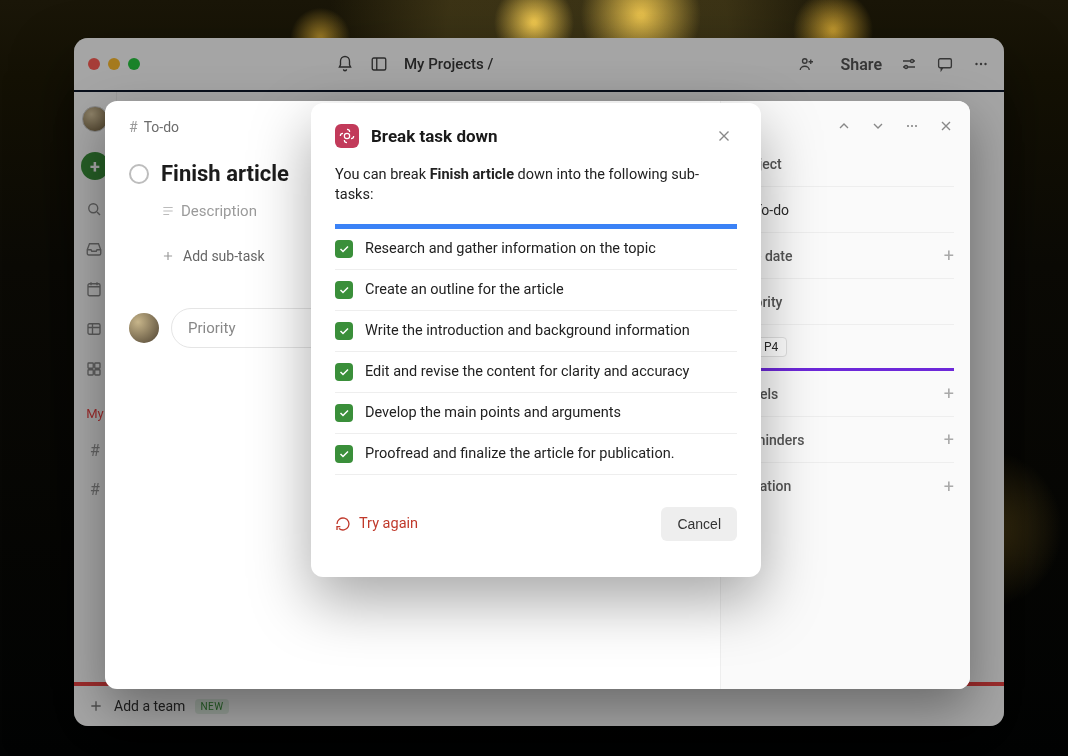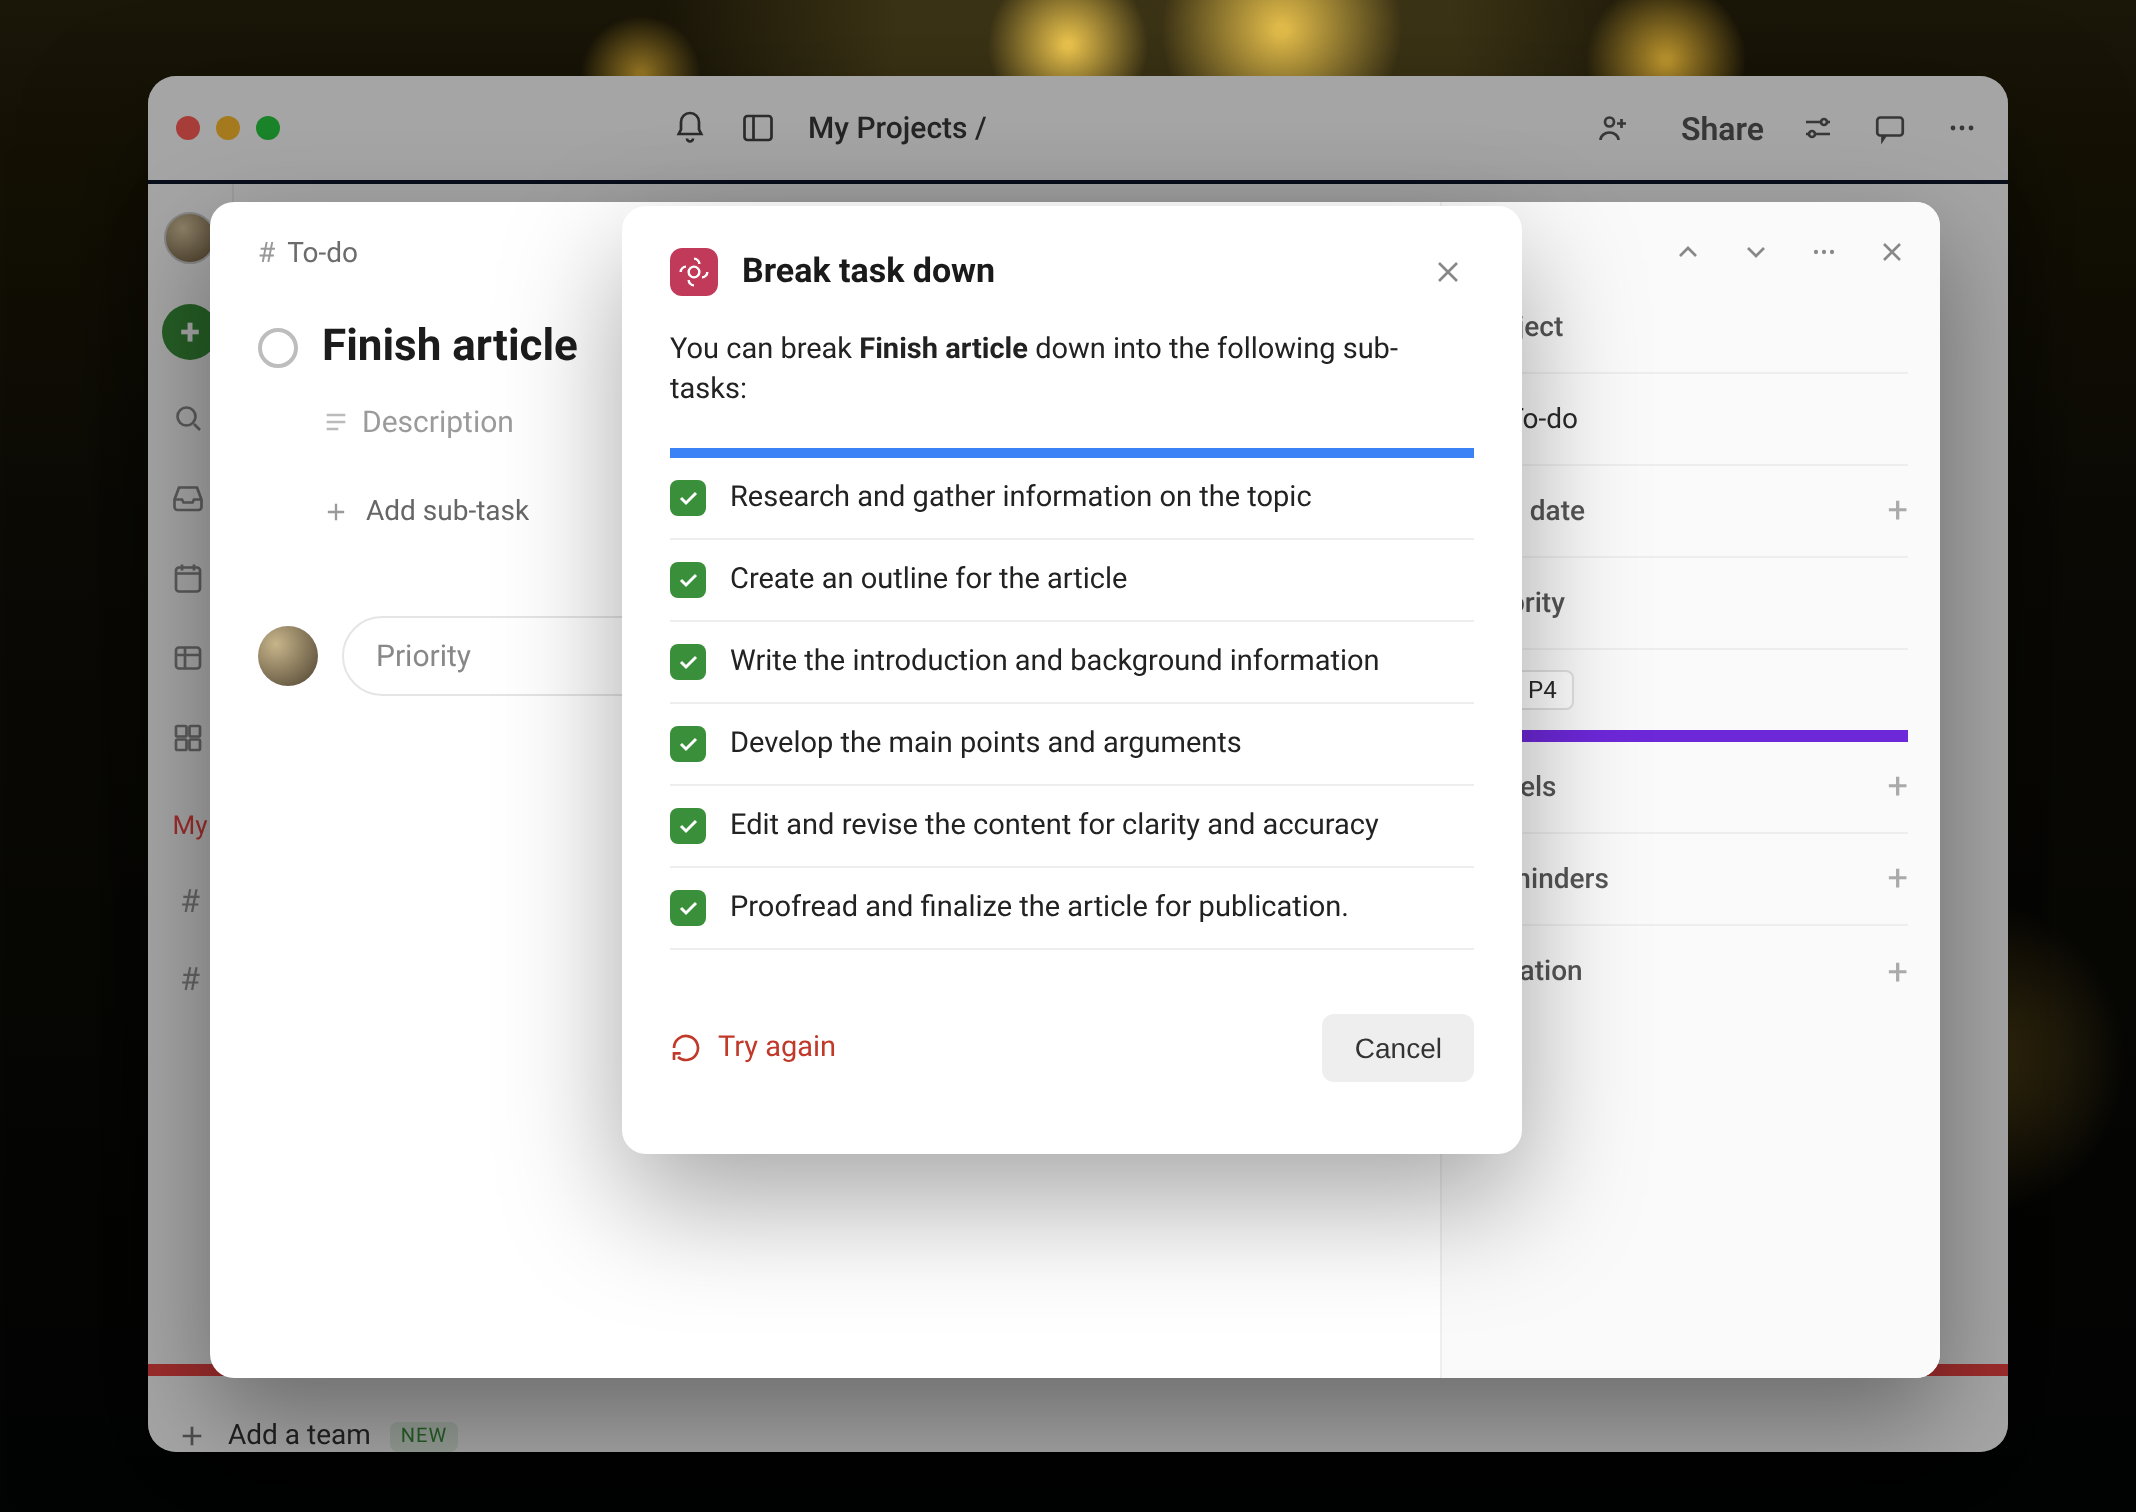--- a/index.html
+++ b/index.html
@@ -62,21 +62,21 @@
   }
   .sidebar .avatar{ width:26px; height:26px; border-radius:50%; background: radial-gradient(circle at 35% 30%, #d9c7a0, #6a5838); border:1px solid #ccc;}
   .sidebar .add-btn{ width:28px; height:28px; border-radius:50%; background:#3a8f3a; color:#fff; display:flex; align-items:center; justify-content:center; font-size:18px; font-weight:700;}
   .sidebar .icon{ width:20px; height:20px; color:#8a8a8a;}
   .sidebar .my-label{ font-size:13px; color:#ef4444; margin-top:6px; writing-mode:horizontal-tb; }
   .sidebar .proj-item{ color:#999; }
 
   .main{ flex:1; background:#fdfdfd; position:relative; }
 
   .footer{
-    height:44px; border-top:6px solid #ef4444; display:flex; align-items:flex-end; padding:0 14px; gap:10px;
+    height:44px; border-top:4px solid #ef4444; display:flex; align-items:center; padding:0 14px; gap:10px;
     font-size:14px; color:#333;
   }
   .footer .plus{ color:#777; }
   .footer .new-badge{ font-size:10px; font-weight:400; padding:2px 5px; border-radius:4px; background:#e2f0e4; color:#3a8f3a; letter-spacing:.05em;}
 
   
   .dim{ position:absolute; inset:0; background:rgba(0,0,0,0.35); pointer-events:none; }
 
   
   .task-panel{
@@ -311,21 +311,21 @@
           <span>To-do</span>
         </span>
     </div>
     <div class="field">
       <span class="label">Due date</span>
       <span class="plus-small">+</span>
     </div>
     <div class="field">
       <span class="label">Priority</span>
     </div>
-    <div class="field" style="border-bottom:6px solid #6d28d9">
+    <div class="field" style="border-bottom:3px solid #6d28d9">
       <span class="value prio-chip">
           <span class="flag"></span>
           <span>P4</span>
         </span>
     </div>
     <div class="field">
       <span class="label">Labels</span>
       <span class="plus-small">+</span>
     </div>
     <div class="field">
@@ -381,29 +381,29 @@
           </svg>
         </div>
         <span>Write the introduction and background information</span>
       </div>
       <div class="subtask">
         <div class="chk">
           <svg width="12" height="12" viewBox="0 0 24 24" fill="none" stroke="currentColor" stroke-width="3">
             <path d="M5 12l5 5L20 7"></path>
           </svg>
         </div>
+        <span>Edit and revise the content for clarity and accuracy</span>
+      </div>
+      <div class="subtask">
+        <div class="chk">
+          <svg width="12" height="12" viewBox="0 0 24 24" fill="none" stroke="currentColor" stroke-width="3">
+            <path d="M5 12l5 5L20 7"></path>
+          </svg>
+        </div>
         <span>Develop the main points and arguments</span>
-      </div>
-      <div class="subtask">
-        <div class="chk">
-          <svg width="12" height="12" viewBox="0 0 24 24" fill="none" stroke="currentColor" stroke-width="3">
-            <path d="M5 12l5 5L20 7"></path>
-          </svg>
-        </div>
-        <span>Edit and revise the content for clarity and accuracy</span>
       </div>
       <div class="subtask">
         <div class="chk">
           <svg width="12" height="12" viewBox="0 0 24 24" fill="none" stroke="currentColor" stroke-width="3">
             <path d="M5 12l5 5L20 7"></path>
           </svg>
         </div>
         <span>Proofread and finalize the article for publication.</span>
       </div>
     </div>

